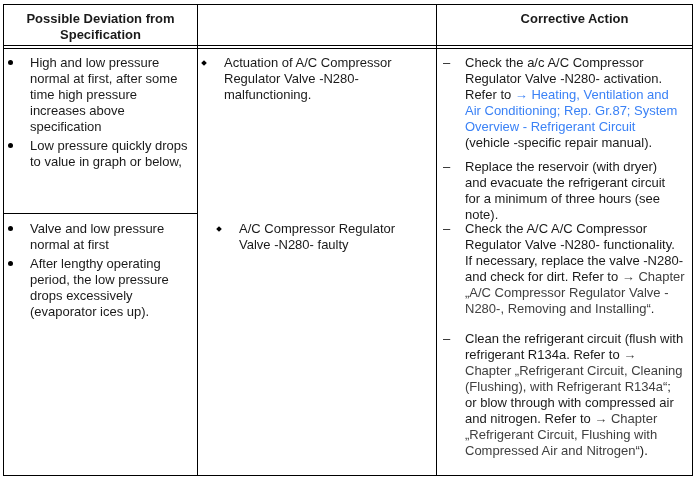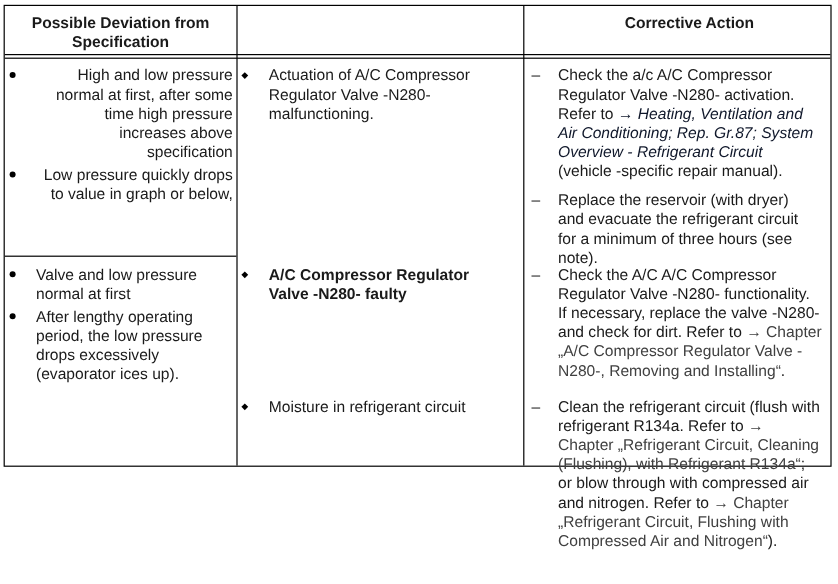--- a/index.html
+++ b/index.html
@@ -1,69 +1,66 @@
 <!DOCTYPE html>
 <html><head>
 <meta charset="utf-8">
 <style>
   html, body { margin: 0; padding: 0; background: #ffffff; }
   body { width: 698px; height: 487px; position: relative; overflow: hidden;
          font-family: "Liberation Sans", sans-serif; font-size: 13px; color: #1a1a1a; }
-  .tbl { position: absolute; left: 3px; top: 4px; width: 690px; height: 385px;
+  .tbl { position: absolute; left: 3px; top: 4px; width: 690px; height: 472px;
          border: 1px solid #000; box-sizing: border-box; }
   .vline { position: absolute; top: 0; bottom: 0; width: 1px; background: #000; }
   .hline { position: absolute; height: 1px; background: #000; }
   .hdr { position: absolute; top: 0; height: 41px; text-align: center; font-weight: bold;
          line-height: 16px; padding-top: 6px; box-sizing: border-box; }
   .cell { position: absolute; line-height: 16px; }
   .item { position: relative; padding-left: 26px; margin-bottom: 3px; }
   .item .mk { position: absolute; left: 4px; top: 0; }
   .bullet-dot::before { content: ""; display: inline-block; width: 5px; height: 5px; border-radius: 50%;
          background: #000; position: relative; top: -2px; }
   .bullet-diamond::before { content: ""; display: inline-block; width: 4px; height: 4px; background: #000;
          transform: rotate(45deg); position: relative; top: -2px; }
-  .green { color: #0f172a; font-style: italic; }
+  .green { color: #3b82f6; }
   .red { color: #404040; }
   .act { padding-left: 28px; }
   .act .mk { left: 6px; }
 </style>
 </head>
 <body>
 
 <div class="tbl">
 
   <div class="vline" style="left:193px;"></div>
   <div class="vline" style="left:432px;"></div>
 
   <div class="hline" style="left:0;right:0;top:40px;"></div>
   <div class="hline" style="left:0;right:0;top:43px;"></div>
 
   <div class="hline" style="left:0;width:193px;top:208px;"></div>
 
   <div class="hdr" style="left:0;width:193px;padding-left:18px;padding-right:18px;">Possible Deviation from Specification</div>
   <div class="hdr" style="left:443px;width:255px;">Corrective Action</div>
 
-  <div class="cell" style="left:0;top:50px;width:190px;text-align:right;">
+  <div class="cell" style="left:0;top:50px;width:190px;">
     <div class="item"><span class="mk bullet-dot"></span><span>High and low pressure normal at first, after some time high pressure increases above specification</span></div>
     <div class="item"><span class="mk bullet-dot"></span><span>Low pressure quickly drops to value in graph or below,</span></div>
   </div>
 
   <div class="cell" style="left:0;top:216px;width:190px;">
     <div class="item"><span class="mk bullet-dot"></span><span>Valve and low pressure normal at first</span></div>
     <div class="item"><span class="mk bullet-dot"></span><span>After lengthy operating period, the low pressure drops excessively (evaporator ices up).</span></div>
   </div>
 
   <div class="cell" style="left:194px;top:50px;width:200px;">
     <div class="item"><span class="mk bullet-diamond"></span><span>Actuation of A/C Compressor Regulator Valve -N280- malfunctioning.</span></div>
   </div>
-  <div class="cell" style="left:194px;top:216px;width:200px;font-weight:bold;">
+  <div class="cell" style="left:209px;top:216px;width:200px;">
     <div class="item"><span class="mk bullet-diamond"></span><span>A/C Compressor Regulator Valve -N280- faulty</span></div>
-  </div>
-  <div class="cell" style="left:194px;top:326px;width:230px;">
-    <div class="item"><span class="mk bullet-diamond"></span><span>Moisture in refrigerant circuit</span></div>
   </div>
 
   <div class="cell" style="left:433px;top:50px;width:245px;">
     <div class="item act"><span class="mk">–</span><span>Check the a/c A/C Compressor Regulator Valve -N280- activation. Refer to </span><span class="green">→ Heating, Ventilation and Air Conditioning; Rep. Gr.87; System Overview - Refrigerant Circuit</span><span> (vehicle -specific repair manual).</span></div>
   </div>
   <div class="cell" style="left:433px;top:154px;width:245px;">
     <div class="item act"><span class="mk">–</span><span>Replace the reservoir (with dryer) and evacuate the refrigerant circuit for a minimum of three hours (see note).</span></div>
   </div>
   <div class="cell" style="left:433px;top:216px;width:248px;">
     <div class="item act"><span class="mk">–</span><span>Check the A/C A/C Compressor Regulator Valve -N280- functionality. If necessary, replace the valve -N280- and check for dirt. Refer to </span><span class="red">→ Chapter „A/C Compressor Regulator Valve -N280-, Removing and Installing“</span><span>.</span></div>

